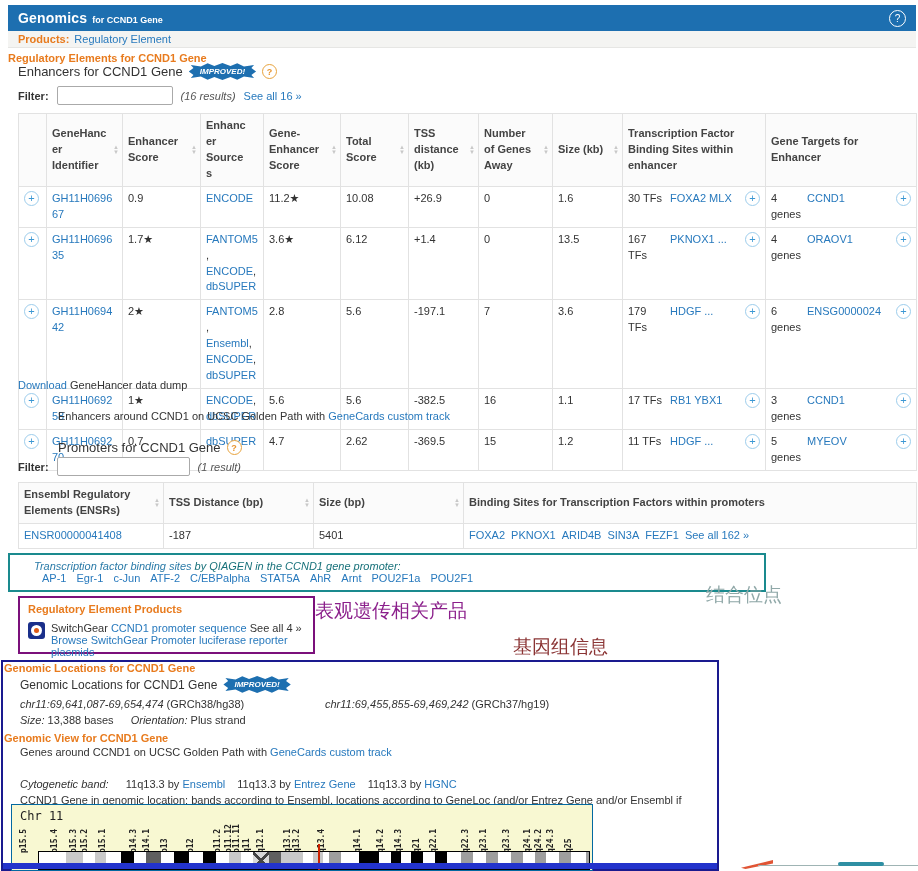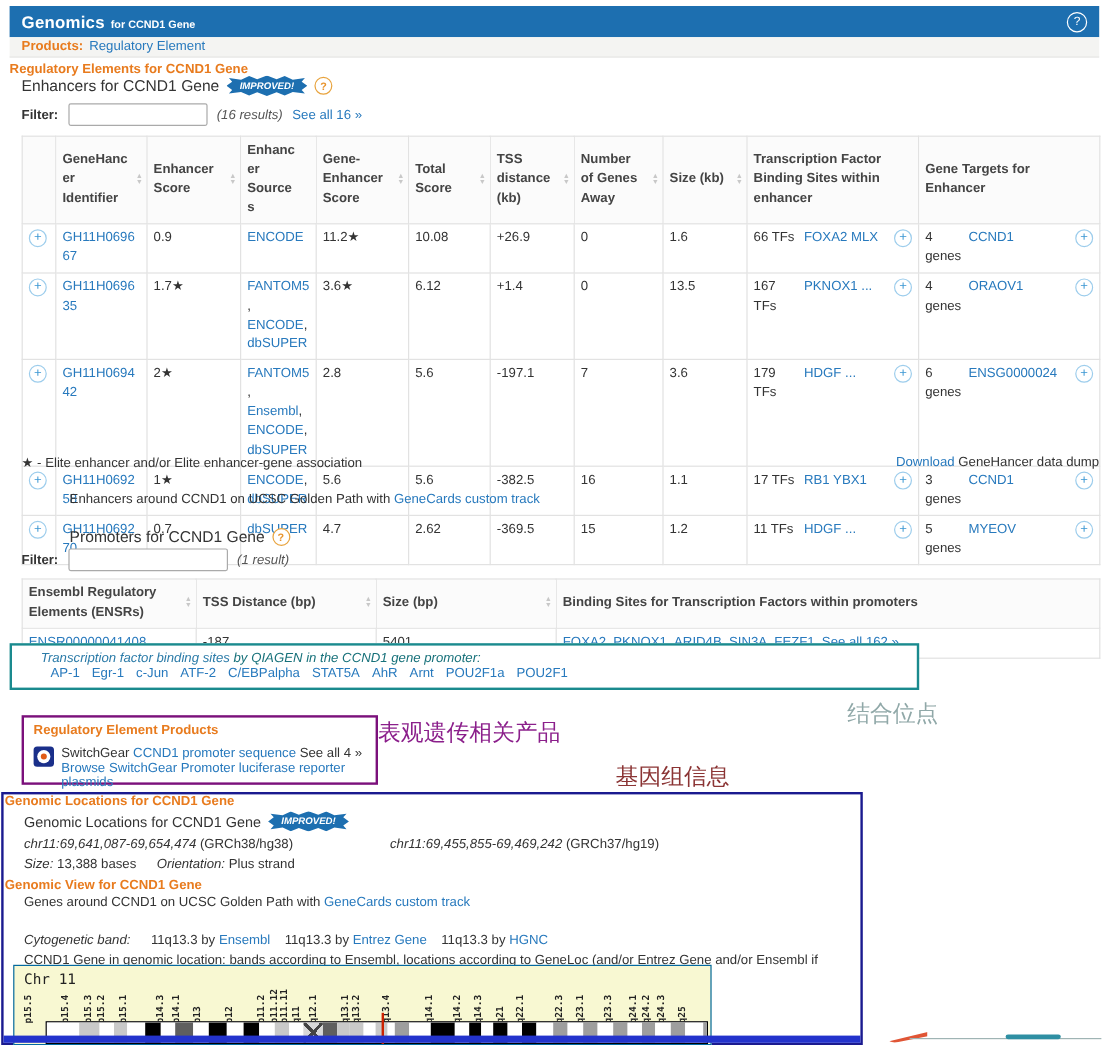--- a/index.html
+++ b/index.html
@@ -31,21 +31,21 @@
   td.center{text-align:center;vertical-align:middle;}
   .plus{display:inline-flex;width:13px;height:13px;border:1px solid #9dcdec;border-radius:50%;align-items:center;justify-content:center;color:#3b97d3;font-size:11px;line-height:1;background:#fff;cursor:pointer;flex:0 0 auto;}
   .cell-flex{display:flex;gap:4px;align-items:flex-start;}
   .cnt{flex:0 0 38px;color:#333;}
   .cnt2{flex:0 0 32px;color:#333;}
   .cell-flex a{flex:1 1 auto;}
   .cell-flex .plus{margin-left:auto;}
   .elite-row{position:absolute;left:18px;top:379px;width:898px;display:flex;justify-content:space-between;}
   .line{position:absolute;left:18px;padding-left:40px;}
   
-  .qiagen-box{position:absolute;left:8px;top:536px;width:758px;border:2px solid #1a8a8e;background:#fff;padding:5px 8px 6px 24px;box-sizing:border-box;}
+  .qiagen-box{position:absolute;left:8px;top:553px;width:758px;border:2px solid #1a8a8e;background:#fff;padding:5px 8px 6px 24px;box-sizing:border-box;}
   .qiagen-lead{font-style:italic;color:#17717a;}
   .qiagen-lead a{color:#2b7ba8;font-style:italic;}
   .q-links{display:inline-flex;flex-wrap:wrap;gap:10px;margin-left:8px;}
   
   .purple-box{position:absolute;left:18px;top:596px;width:297px;height:58px;border:2px solid #7b107b;background:#fff;padding:5px 8px;box-sizing:border-box;}
   .sg-row{display:flex;gap:6px;margin-top:7px;align-items:flex-start;}
   .sg-logo{width:17px;height:17px;background:#1a2f8a;border-radius:3px;position:relative;flex:0 0 auto;}
   .sg-ring{position:absolute;left:3px;top:3px;width:11px;height:11px;border-radius:50%;background:#fff;}
   .sg-dot{position:absolute;left:6px;top:6px;width:5px;height:5px;border-radius:50%;background:#e05b17;}
   
@@ -157,21 +157,21 @@
         <td><a>GH11H069667</a></td>
         <td>0.9</td>
         <td><a>ENCODE</a></td>
         <td>11.2★</td>
         <td>10.08</td>
         <td>+26.9</td>
         <td>0</td>
         <td>1.6</td>
         <td>
           <div class="cell-flex">
-            <span class="cnt">66 TFs</span>
+            <span class="cnt">30 TFs</span>
             <a>FOXA2 MLX</a>
             <span class="plus">+</span>
           </div>
         </td>
         <td>
           <div class="cell-flex">
             <span class="cnt2">4 genes</span>
             <a>CCND1</a>
             <span class="plus">+</span>
           </div>
@@ -274,21 +274,20 @@
             <span class="cnt2">5 genes</span>
             <a>MYEOV</a>
             <span class="plus">+</span>
           </div>
         </td>
       </tr>
     </tbody>
 </table>
 
 <div class="elite-row">
-  <span>★ - Elite enhancer and/or Elite enhancer-gene association</span>
   <span>
     <a>Download</a>
     <span>GeneHancer data dump</span>
   </span>
 </div>
 
 <div class="line" style="top:410px;">
   <span>Enhancers around CCND1 on UCSC Golden Path with</span>
   <a>GeneCards custom track</a>
 </div>

